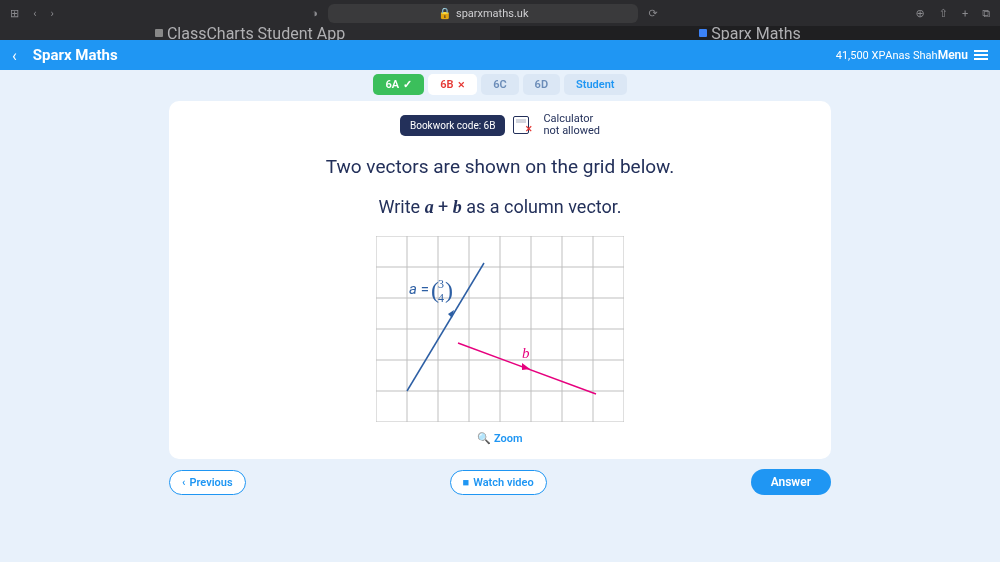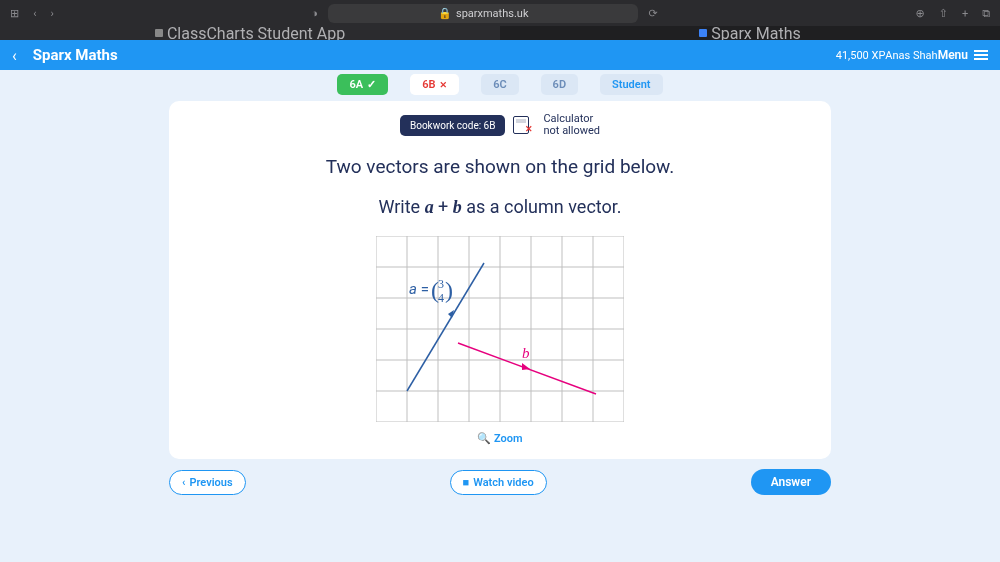--- a/index.html
+++ b/index.html
@@ -23,21 +23,21 @@
 .app-header { height: 30px; background: #1f96f3; display: flex; align-items: center; padding: 0 12px; color: white; }
 .app-header .back { font-size: 16px; cursor: pointer; }
 .app-header .logo { font-weight: 700; font-size: 15px; margin-left: 16px; }
 .app-header .spacer { flex: 1; }
 .app-header .xp { font-size: 11px; margin-right: 0; }
 .app-header .user { font-size: 11px; }
 .app-header .menu { font-size: 12px; font-weight: 600; margin-right: 6px; }
 .app-header .hamburger { display: flex; flex-direction: column; gap: 2px; cursor: pointer; }
 .app-header .hamburger span { width: 14px; height: 2px; background: white; }
 
-.pills { display: flex; justify-content: center; gap: 22px; padding: 4px 0 0 0; }
+.pills { display: flex; justify-content: center; gap: 4px; padding: 4px 0 0 0; }
 .pill { padding: 4px 12px; border-radius: 5px; font-size: 11px; font-weight: 600; cursor: pointer; display: flex; align-items: center; gap: 4px; }
 .pill.done { background: #3bbf5b; color: white; }
 .pill.wrong { background: white; color: #e53935; }
 .pill.pending { background: #dbe7f5; color: #6b8cb8; }
 .pill.summary { background: #dbe7f5; color: #1f96f3; }
 .check::after { content: "✓"; }
 .cross::after { content: "✕"; font-size: 9px; }
 
 .card { background: white; margin: 6px auto 0 auto; width: 662px; border-radius: 10px; padding: 12px 20px 14px 20px; display: flex; flex-direction: column; align-items: center; }
 

